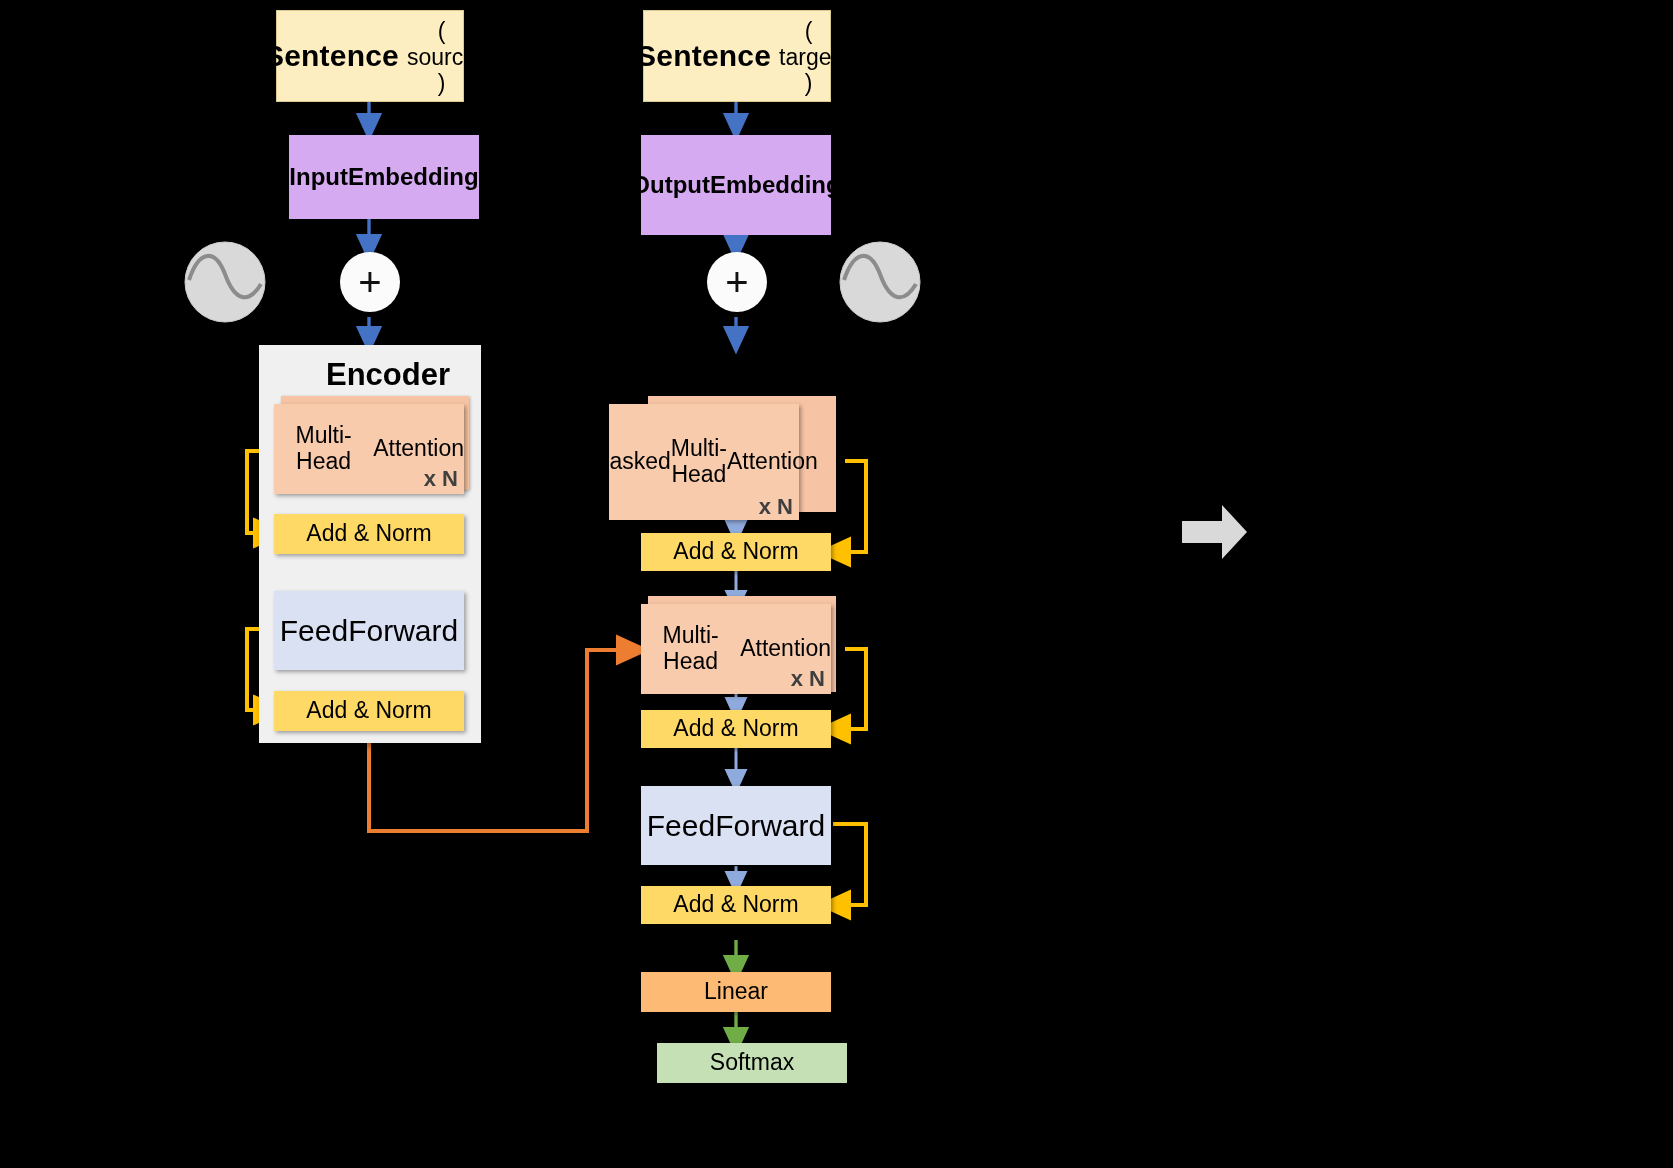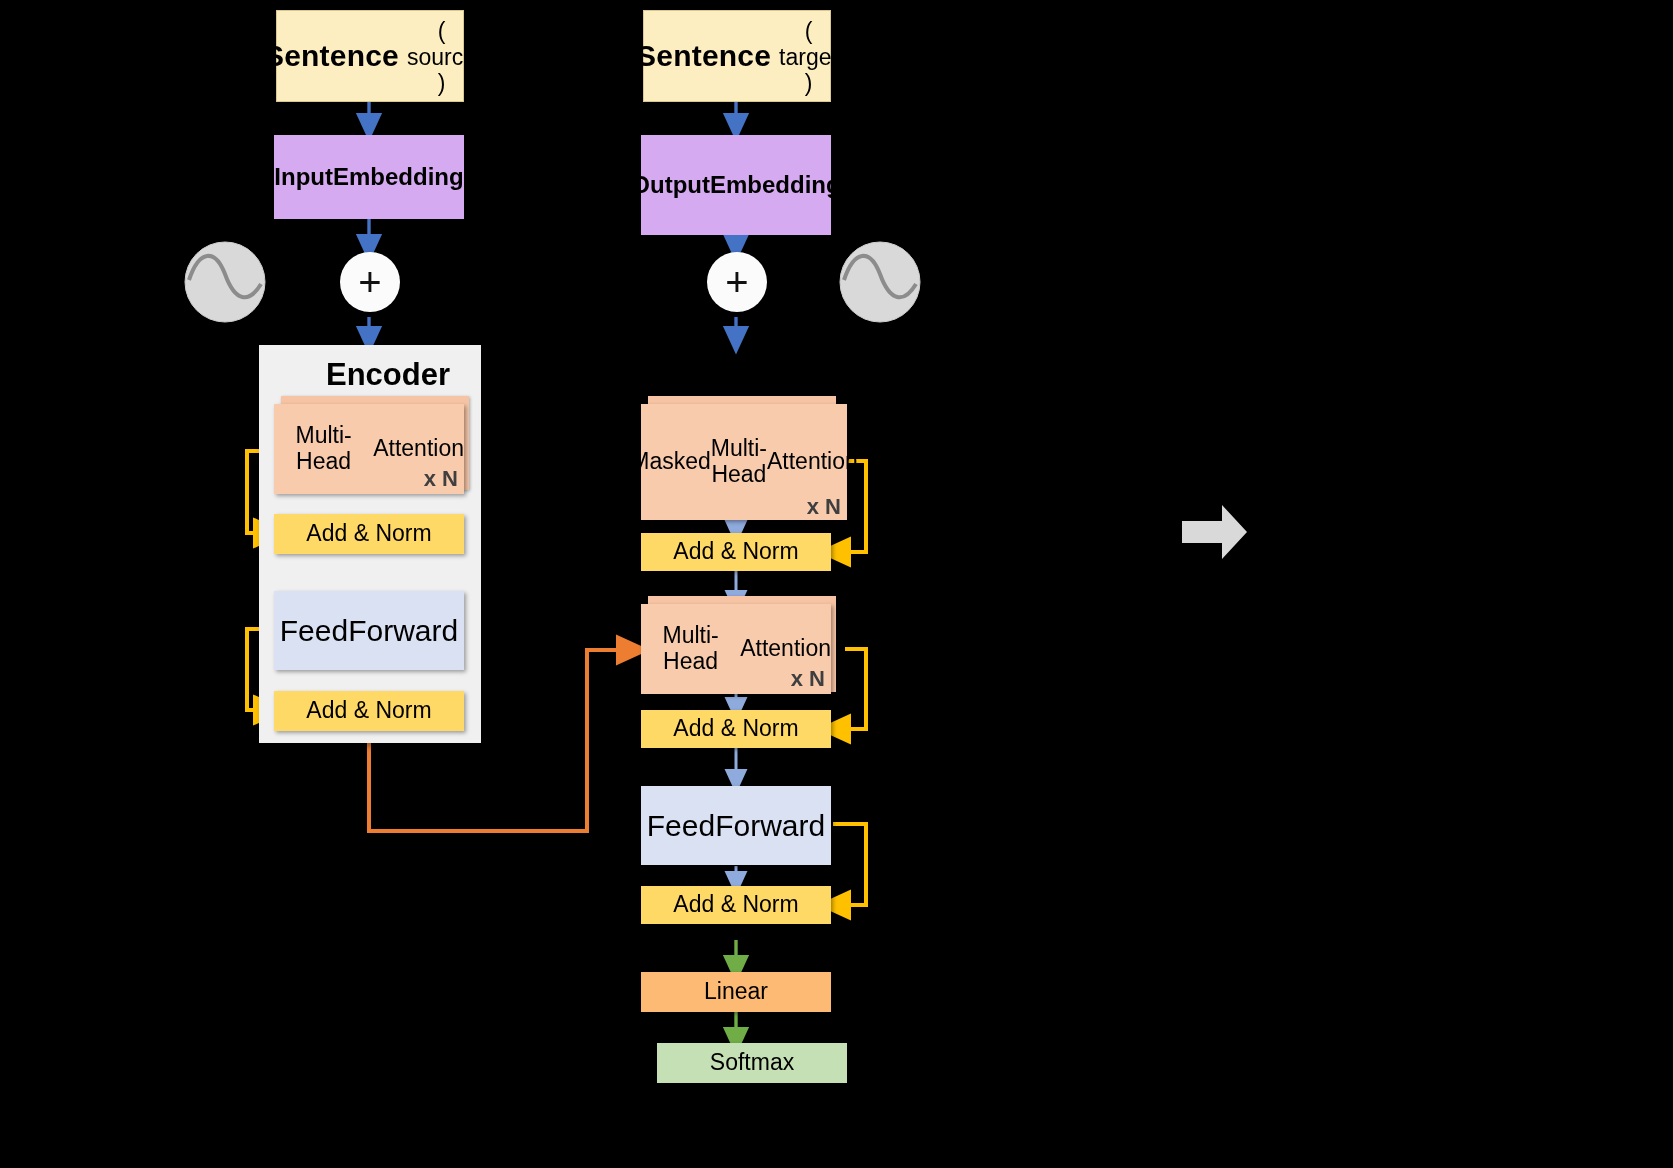--- a/index.html
+++ b/index.html
@@ -189,21 +189,21 @@
       <line x1="736" y1="940" x2="736" y2="970"></line>
       <line x1="736" y1="1012" x2="736" y2="1042"></line>
     </g>
   </svg>
 
   <div class="abs node sentence" style="left:276px; top:10px; width:188px; height:92px;">
     <div class="t1">Sentence</div>
     <div class="t2">( source )</div>
   </div>
 
-  <div class="abs node embed" style="left:274px; top:135px; width:190px; height:84px;">
+  <div class="abs node embed" style="left:289px; top:135px; width:190px; height:84px;">
     <div>Input</div>
     <div>Embedding</div>
   </div>
 
   <div class="abs" style="left:183px; top:240px; width:84px; height:84px;">
     <svg width="84" height="84" viewBox="0 0 84 84">
       <circle cx="42" cy="42" r="40" fill="#d9d9d9" stroke="#cfcfcf" stroke-width="1"></circle>
       <path d="M6,40 C16,10 32,8 42,34 C52,62 66,64 78,44" fill="none" stroke="#8c8c8c" stroke-width="4"></path>
     </svg>
   </div>
@@ -252,21 +252,21 @@
       <path d="M6,40 C16,10 32,8 42,34 C52,62 66,64 78,44" fill="none" stroke="#8c8c8c" stroke-width="4"></path>
     </svg>
   </div>
 
   <div class="abs plus" style="left:707px; top:252px; width:60px; height:60px;">
     <span>+</span>
   </div>
 
 
   <div class="abs attn attn-back" style="left:648px; top:396px; width:188px; height:116px;"></div>
-  <div class="abs node attn" style="left:641px; top:404px; width:206px; height:116px;">
+  <div class="abs node attn" style="left:609px; top:404px; width:190px; height:116px;">
     <div>Masked</div>
     <div>Multi-Head</div>
     <div>Attention</div>
     <div class="xn" style="right:6px; bottom:0px;">x N</div>
   </div>
 
   <div class="abs node addnorm" style="left:641px; top:533px; width:190px; height:38px;">
     <div>Add  &amp;  Norm</div>
   </div>
 

